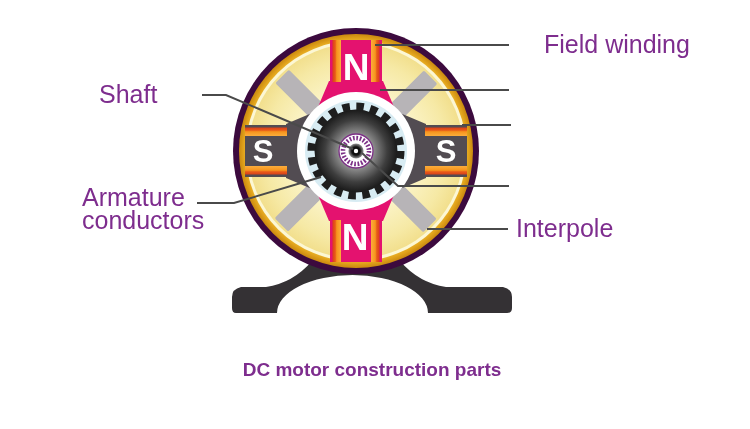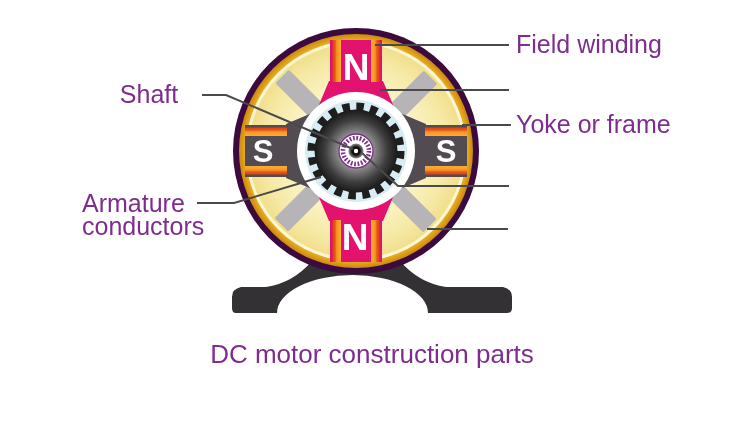--- a/index.html
+++ b/index.html
@@ -12,31 +12,31 @@
   }
   .stage svg{position:absolute;left:0;top:0;}
   .lbl{
     position:absolute;
     color:#7E2D8E;
     font-size:25px;
     line-height:26px;
     white-space:nowrap;
   }
   .lbl.multiline{white-space:pre-line;line-height:23px;}
-  #lbl-field-winding{left:516px;top:31px;}
+  #lbl-field-winding{left:544px;top:31px;}
   #lbl-pole-shoe{left:516px;top:76px;}
   #lbl-yoke{left:516px;top:111px;}
   #lbl-commutator{left:516px;top:172px;}
   #lbl-interpole{left:516px;top:215px;}
-  #lbl-shaft{left:99px;top:81px;width:100px;text-align:center;}
-  #lbl-armature{left:82px;top:192px;}
+  #lbl-shaft{left:99px;top:81px;width:100px;text-align:left;}
+  #lbl-armature{left:82px;top:186px;}
   #diagram-title{
-    position:absolute;left:122px;top:339px;width:500px;
+    position:absolute;left:122px;top:359px;width:500px;
     text-align:center;color:#7E2D8E;
-    font-size:26px;font-weight:normal;white-space:nowrap;
+    font-size:19px;font-weight:bold;white-space:nowrap;
   }
   .pole-letter{
     font-family:"Liberation Sans","DejaVu Sans",sans-serif;
     font-weight:bold;fill:#ffffff;
   }
 </style>
 </head>
 <body>
 
 <div class="stage">
@@ -129,19 +129,19 @@
       <path d="M 380,90 L 509,90"></path>
       <path d="M 462,125 L 511,125"></path>
       <path d="M 362,153 L 398,186 L 509,186"></path>
       <path d="M 427,229 L 508,229"></path>
       <path d="M 202,95 L 226,95 L 353,149"></path>
       <path d="M 197,203 L 234,203 L 321,177"></path>
     </g>
   </svg>
 
   <div class="lbl" id="lbl-field-winding">Field winding</div>
-  <div class="lbl" id="lbl-yoke">Yoke or frame</div>
+  <div class="lbl" id="lbl-interpole">Interpole</div>
   <div class="lbl" id="lbl-shaft">Shaft</div>
   <div class="lbl multiline" id="lbl-armature">Armature
 conductors</div>
 
   <div id="diagram-title">DC motor construction parts</div>
 </div>
 
 </body></html>

